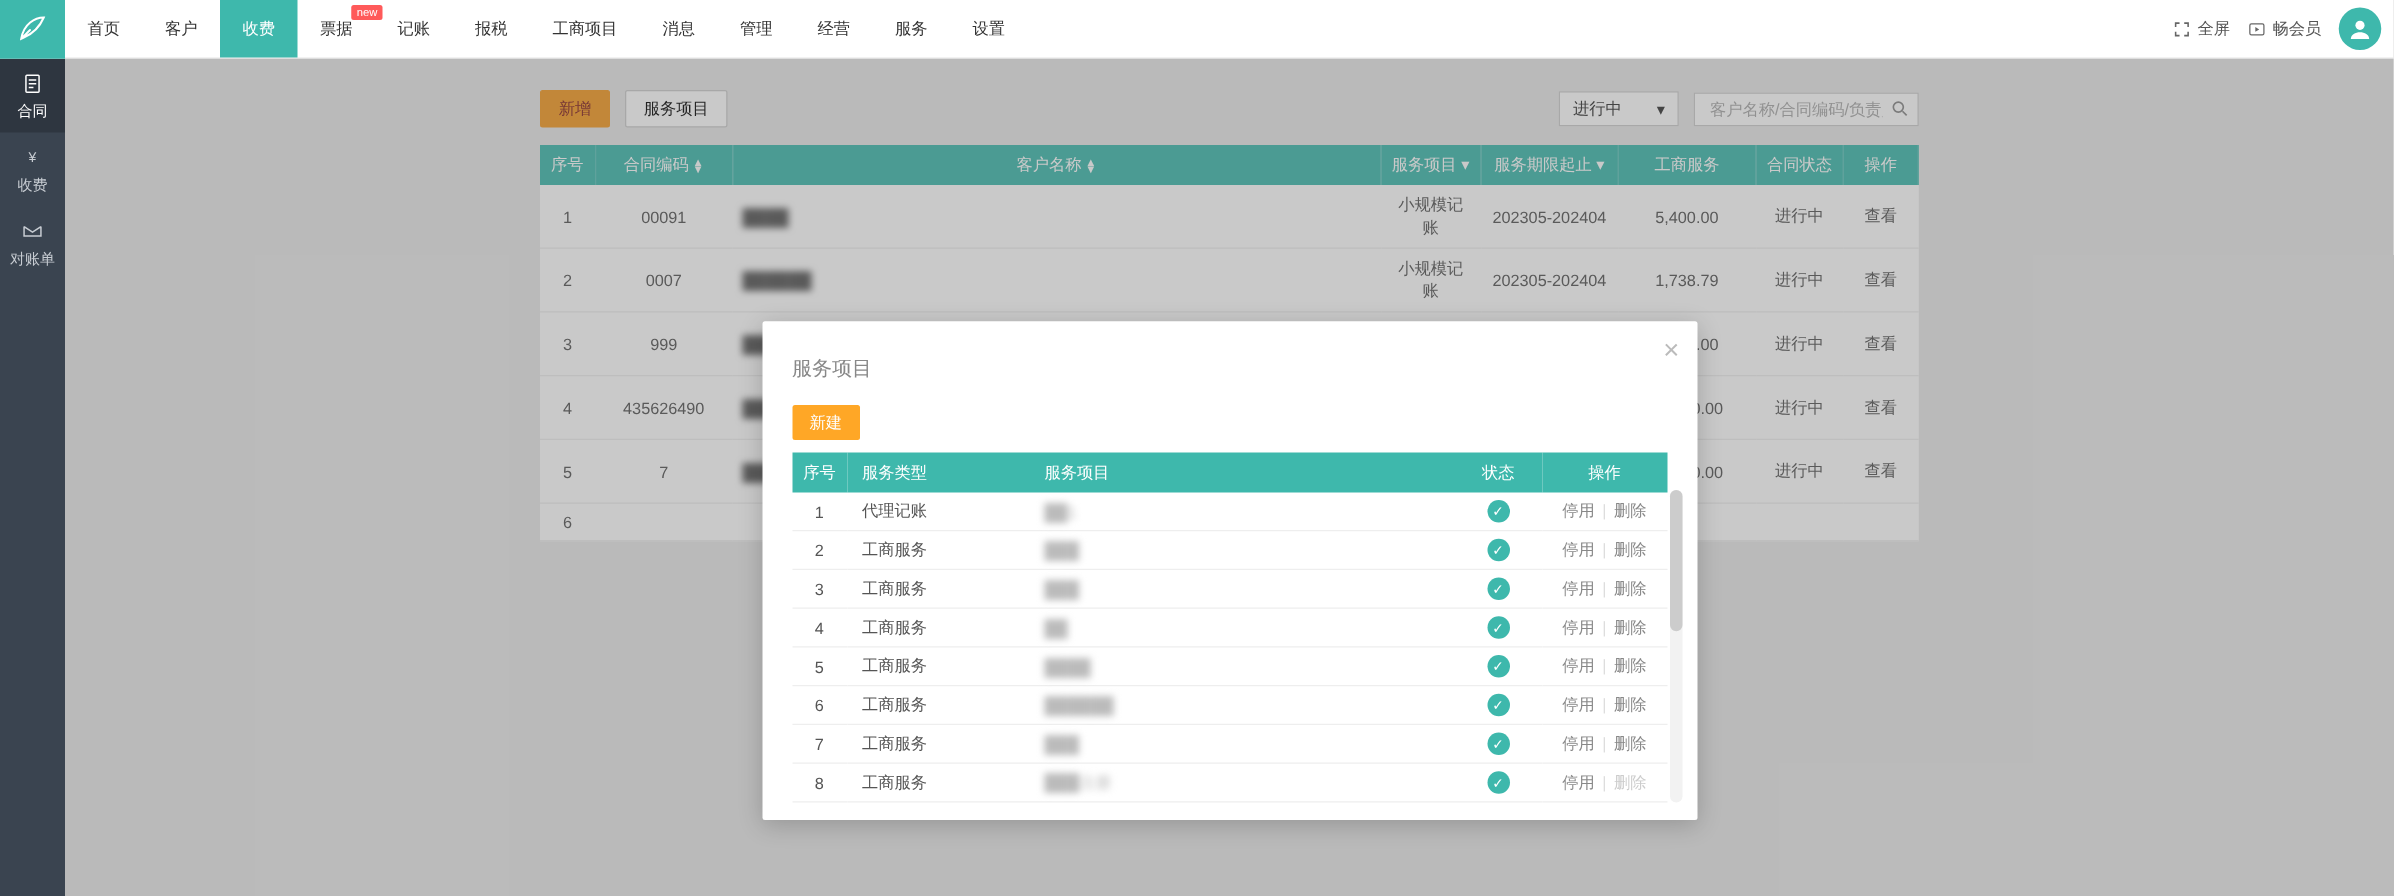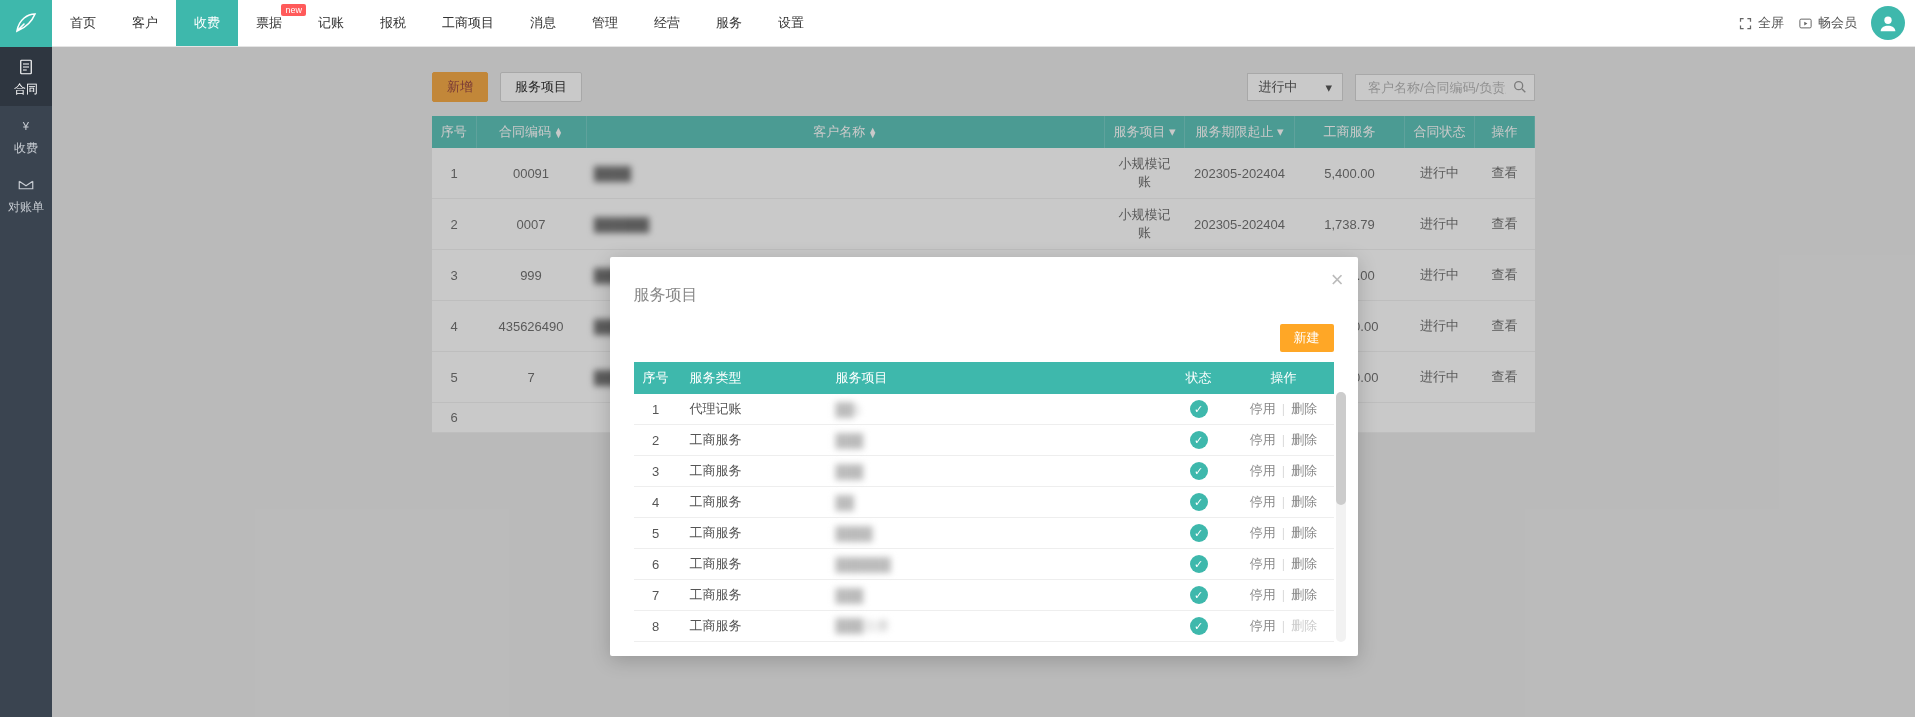--- a/index.html
+++ b/index.html
@@ -47,21 +47,21 @@
     .tbl td.right { }
     .blurred { filter: blur(3px); color: #bbb; }
     .sort-icons { display: inline-flex; flex-direction: column; vertical-align: middle; margin-left: 3px; line-height: 5px; font-size: 9px; }
     .view-link { color: #555; cursor: pointer; font-family: Liberation Serif, serif; }
     
     
     .overlay { position: absolute; inset: 0; background: rgba(100,100,100,0.35); display: flex; justify-content: center; align-items: flex-start; }
     .modal { background: #fff; width: 748px; margin-top: 210px; border-radius: 2px; box-shadow: 0 4px 20px rgba(0,0,0,0.2); position: relative; padding-bottom: 14px; }
     .modal-close { position: absolute; top: 10px; right: 14px; font-size: 22px; color: #bbb; cursor: pointer; }
     .modal-title { padding: 28px 24px 18px; color: #888; font-size: 16px; }
-    .modal-toolbar { display: flex; justify-content: flex-end; padding: 0 24px 10px; }
+    .modal-toolbar { display: flex; justify-content: flex-start; padding: 0 24px 10px; }
     .btn-orange2 { background: #ffa726; color: #fff; border: none; padding: 5px 14px; border-radius: 2px; cursor: pointer; font-size: 13px; }
     .modal-table-wrap { padding: 0 24px; position: relative; }
     .modal-scroll { position: absolute; right: 12px; top: 30px; bottom: 0; width: 10px; background: #f2f2f2; border-radius: 5px; }
     .modal-scroll-thumb { width: 100%; height: 45%; background: #ccc; border-radius: 5px; }
     .mtbl { width: 100%; border-collapse: collapse; }
     .mtbl th { background: #3eb8ac; color: #fff; font-weight: normal; padding: 7px 8px; font-size: 13px; text-align: center; }
     .mtbl td { padding: 6px 8px; border-bottom: 1px solid #eee; font-size: 13px; color: #555; text-align: left; }
     .mtbl td.center { text-align: center; }
     .status-dot { display: inline-flex; width: 18px; height: 18px; border-radius: 50%; background: #3eb8ac; align-items: center; justify-content: center; color: #fff; font-size: 11px; }
     .mop { color: #888; cursor: pointer; }

